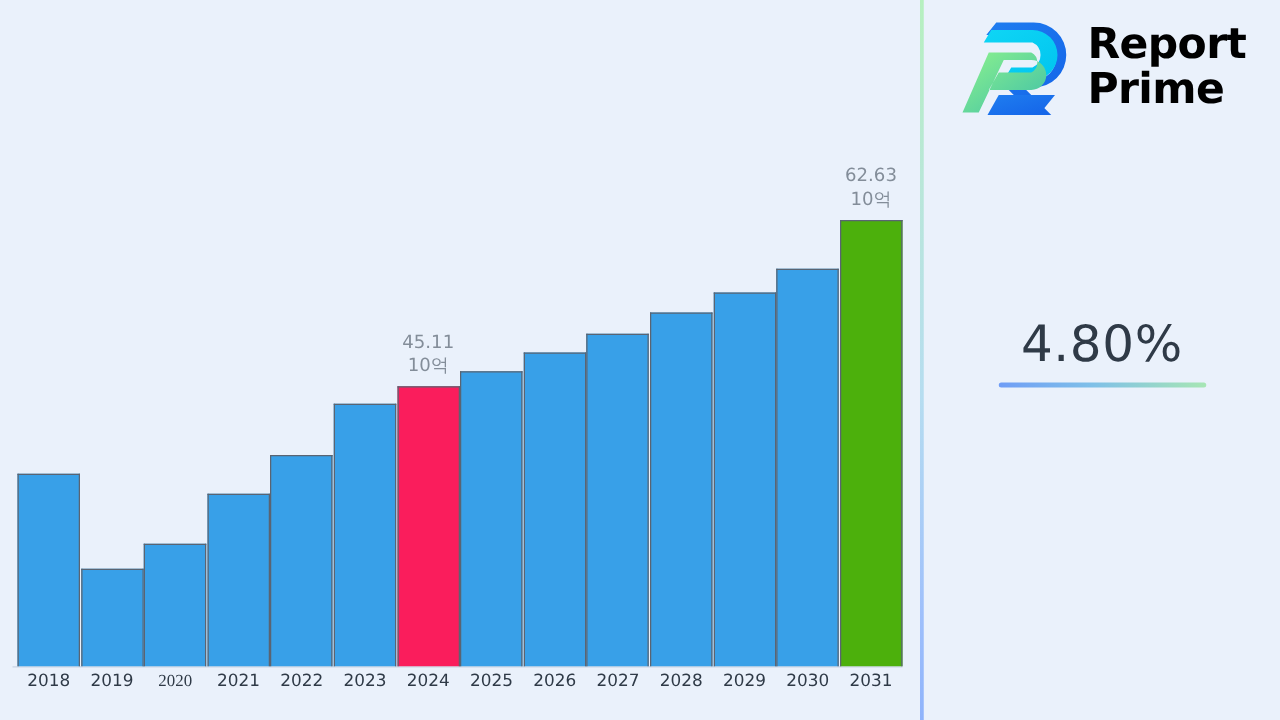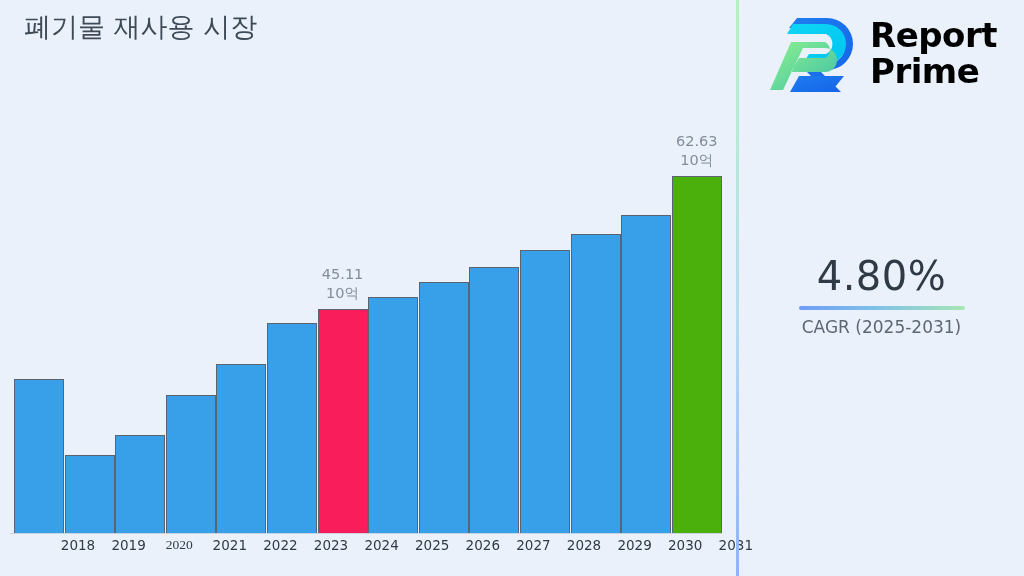--- a/index.html
+++ b/index.html
@@ -99,21 +99,20 @@
     width: 737px;
     height: 28px;
   }
   .x-tick {
     position: absolute;
     width: 50px;
     text-align: center;
     font-size: 13.5px;
     color: #2f3a47;
     font-family: "DejaVu Sans", "Liberation Sans", sans-serif;
-    margin-left: 39px;
   }
 
   
   #divider {
     position: absolute;
     left: 736px;
     top: 0;
     width: 3px;
     height: 576px;
     background: linear-gradient(to bottom, #b6f0bf 0%, #b9e7d8 25%, #b6ddf0 55%, #9fc0fb 85%, #8fb3fb 100%);
@@ -184,21 +183,20 @@
     font-family: "DejaVu Sans", "Liberation Sans", sans-serif;
   }
 </style>
 </head>
 <body>
 
 <div id="root">
 
   <div id="chart-panel">
 
-    <div id="chart-title">폐기물 재사용 시장</div>
 
     <div id="plot-area">
       <div id="baseline"></div>
       <div id="bars-container">
           <div class="bar-slot" style="left: 14px;">
             <div class="bar" style="height: 154px;"></div>
           </div>
           <div class="bar-slot" style="left: 64.6px;">
             <div class="bar" style="height: 78px;"></div>
           </div>
@@ -298,17 +296,16 @@
       </svg>
       <div id="logo-text">
         <span class="ln">Report</span>
         <span class="ln">Prime</span>
       </div>
     </div>
 
     <div id="cagr-block">
       <div id="cagr-value">4.80%</div>
       <div id="cagr-rule"></div>
-      <div id="cagr-caption">CAGR (2025-2031)</div>
     </div>
 
   </div>
 </div>
 
 </body></html>

